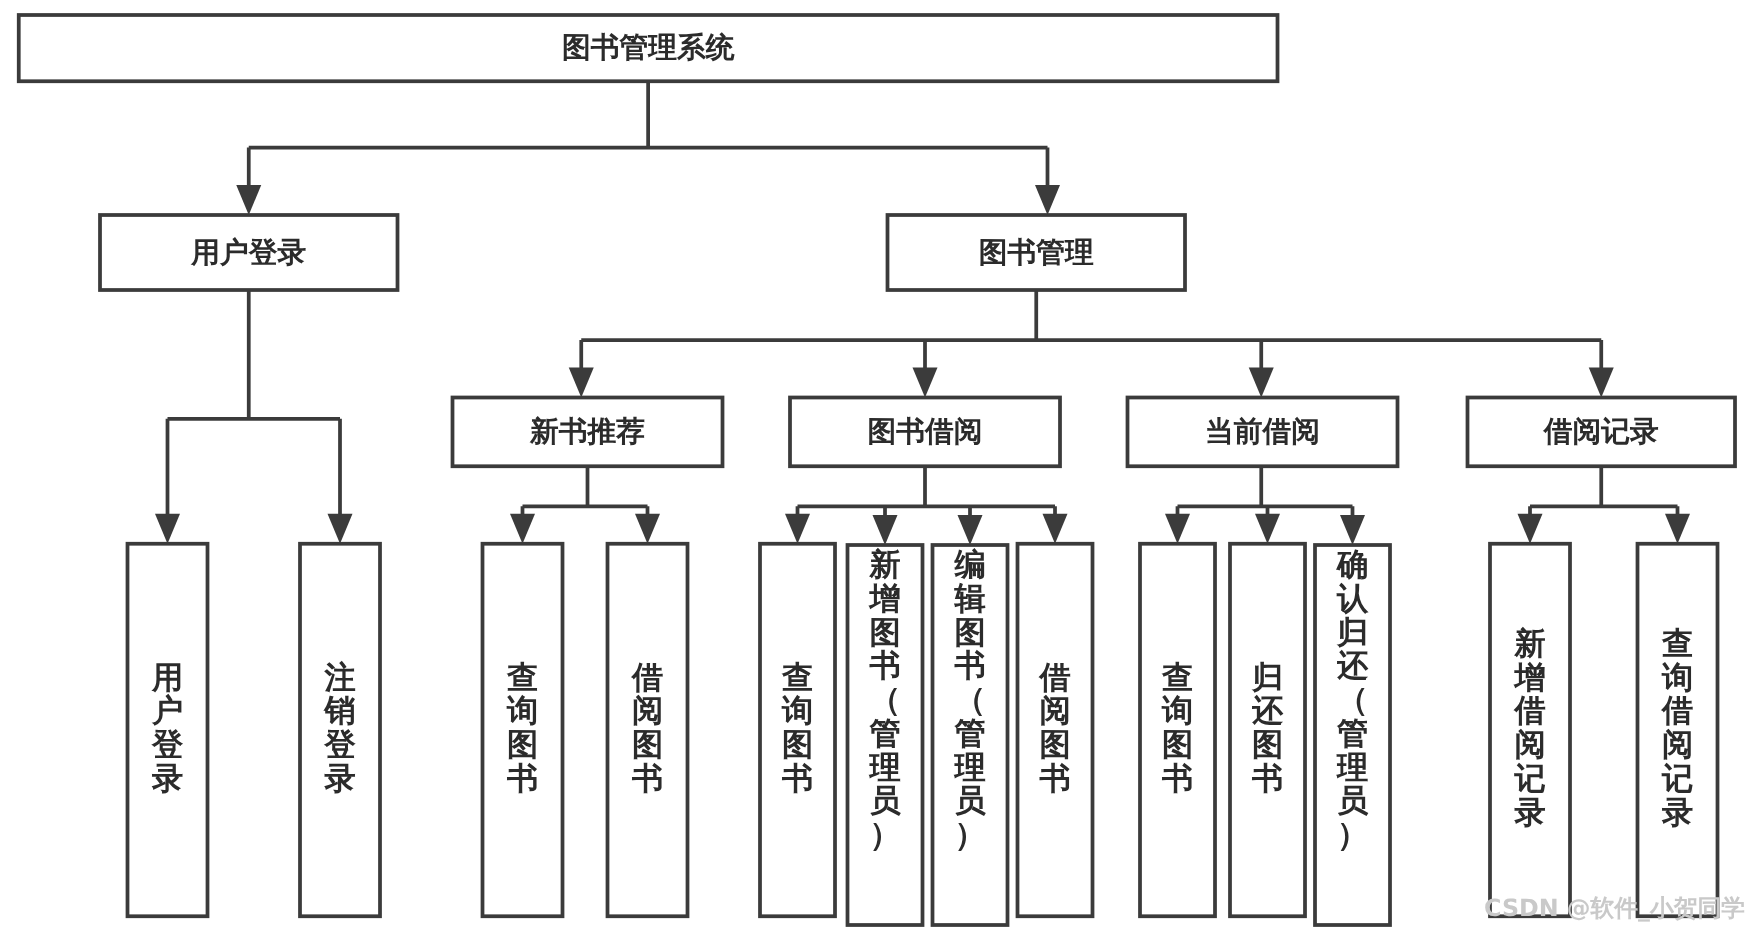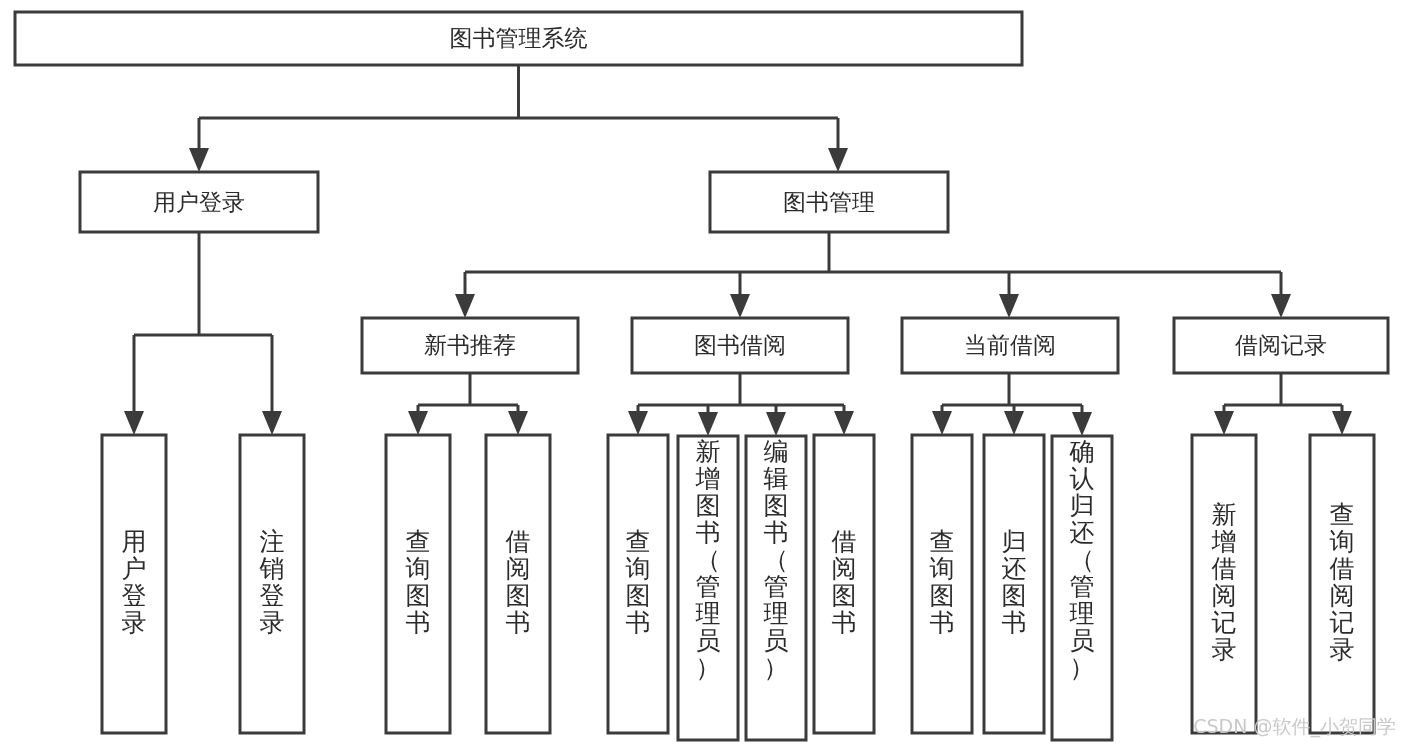--- a/index.html
+++ b/index.html
@@ -13,20 +13,21 @@
     position: relative;
     overflow: hidden;
     font-family: "DejaVu Sans", "Liberation Sans", sans-serif;
   }
   #diagram-root {
     position: absolute;
     left: 0;
     top: 0;
     width: 1405px;
     height: 747px;
+    font-weight: bold;
   }
   svg.canvas {
     display: block;
     width: 1405px;
     height: 747px;
   }
   .node-box {
     fill: #ffffff;
     stroke: #3b3b3b;
     stroke-width: 3;

